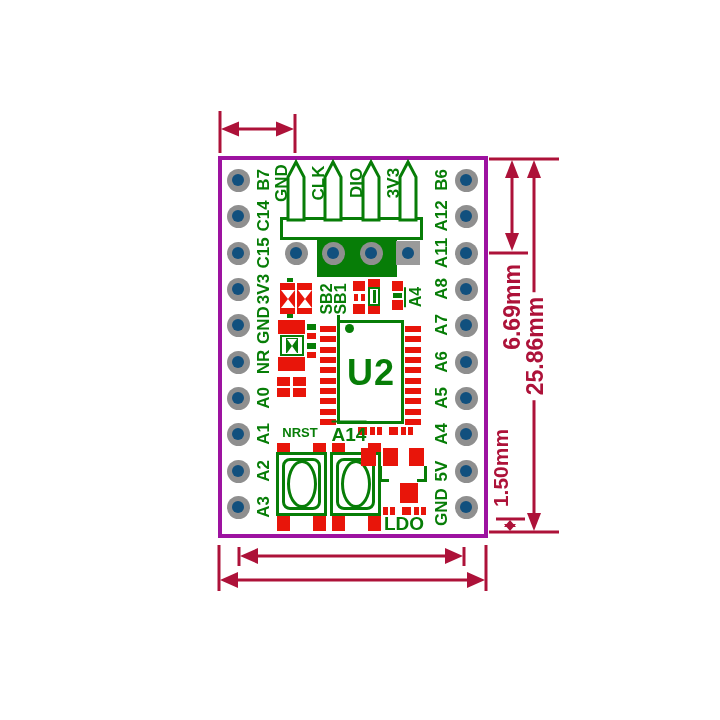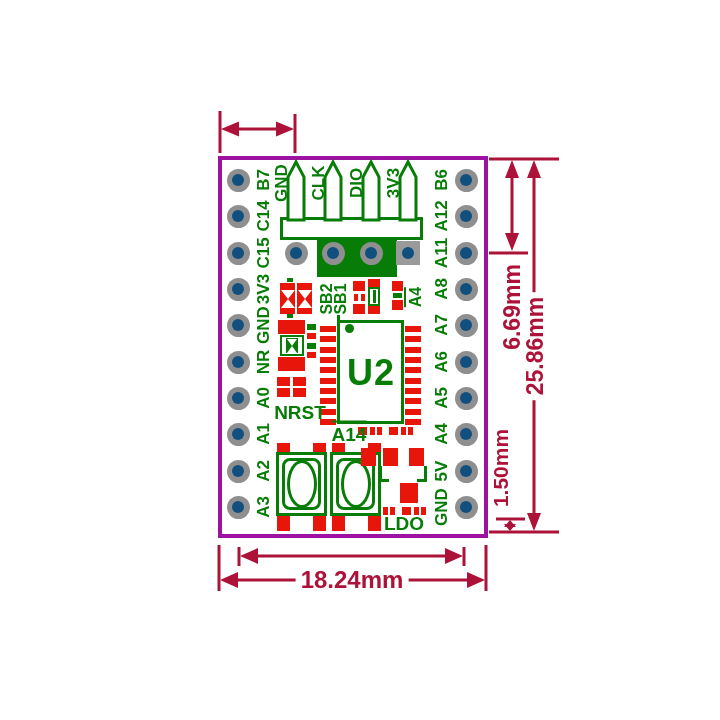--- a/index.html
+++ b/index.html
@@ -177,21 +177,21 @@
   <div class="red" style="left:368px;top:306px;width:12px;height:8px;"></div>
   <div class="red" style="left:392px;top:281px;width:11px;height:10px;"></div>
   <div class="greenfill" style="left:393px;top:293px;width:9px;height:5px;"></div>
   <div class="red" style="left:392px;top:300px;width:11px;height:10px;"></div>
   <div class="silk rotc abs overline" style="left:414px;top:297px;font-size:16px;">A4</div>
 
   <div class="gbox" style="left:337px;top:320px;width:67px;height:104px;"></div>
   <div class="abs" style="left:345px;top:324px;width:9px;height:9px;border-radius:50%;background:var(--silk);"></div>
   <div class="silk ctr abs" style="left:371px;top:373px;font-size:36px;letter-spacing:1px;">U2</div>
 
-  <div class="silk ctr abs" style="left:300px;top:412px;font-size:19px;">NRST</div>
+  <div class="silk ctr abs" style="left:300px;top:432px;font-size:13px;">NRST</div>
   <div class="silk ctr abs overline" style="left:349px;top:432px;font-size:19px;">A14</div>
 
   <div class="btn-outer" style="left:276px;top:452px;">
     <div class="btn-inner"></div>
     <div class="btn-oval"></div>
   </div>
   <div class="btn-outer" style="left:330px;top:452px;">
     <div class="btn-inner"></div>
     <div class="btn-oval"></div>
   </div>
@@ -241,14 +241,13 @@
       <polygon points="240,556 258,548 258,564"></polygon>
       <polygon points="463,556 445,548 445,564"></polygon>
       <polygon points="220,580 238,572 238,588"></polygon>
       <polygon points="485,580 467,572 467,588"></polygon>
     </g>
   </svg>
 
   <div class="dimtxt rotc" style="left:512px;top:307px;font-size:23px;">6.69mm</div>
   <div class="dimtxt rotc wbg" style="left:535px;top:346px;font-size:23px;">25.86mm</div>
   <div class="dimtxt rotc" style="left:500px;top:468px;font-size:21px;">1.50mm</div>
-  <div class="dimtxt ctr wbg" style="left:352px;top:580px;font-size:24px;">18.24mm</div>
 </div>
 
 </body></html>

